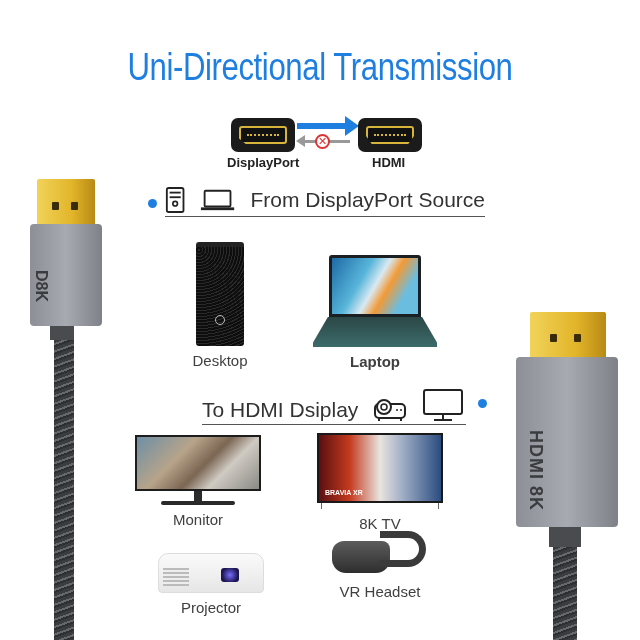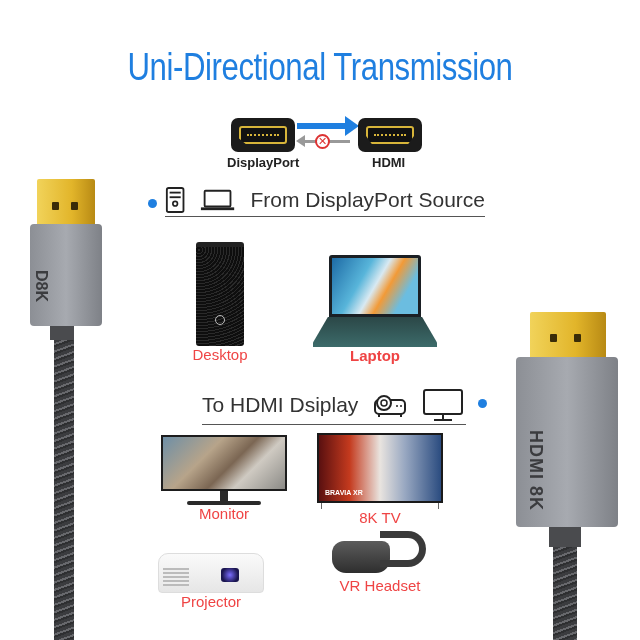--- a/index.html
+++ b/index.html
@@ -25,21 +25,21 @@
   .arrow-grey::before { content: ""; position: absolute; left: -8px; top: -5px; border-right: 9px solid #999; border-top: 6px solid transparent; border-bottom: 6px solid transparent; }
   .no-icon { position: absolute; left: 315px; top: 134px; width: 15px; height: 15px; border: 2px solid #d33; border-radius: 50%; color: #d33; font-size: 11px; line-height: 11px; text-align: center; background: #fff; }
 
   
   .section { position: absolute; display: flex; align-items: center; gap: 15px; border-bottom: 1.5px solid #555; padding-bottom: 2px; }
   .section-text { font-size: 21px; color: #333; white-space: nowrap; }
   .bullet { position: absolute; width: 9px; height: 9px; border-radius: 50%; background: #1f7fe0; }
 
   
   .device { position: absolute; display: flex; flex-direction: column; align-items: center; }
-  .device-label { font-size: 15px; color: #ef4444; white-space: nowrap; }
+  .device-label { font-size: 15px; color: #404040; margin-top: 6px; white-space: nowrap; }
 
   
   .plug-gold { position: absolute; background: linear-gradient(90deg,#f1d35a,#e2b52a 60%,#b88a14); border-radius: 2px; }
   .plug-gold .hole { position: absolute; width: 7px; height: 8px; background: #3a2c08; border-radius: 1px; }
   .plug-body { position: absolute; background: linear-gradient(90deg,#8c8f95,#a7aab0 50%,#7e8187); border-radius: 4px; }
   .plug-neck { position: absolute; background: #4a4b4e; }
   .braid { position: absolute; background: repeating-linear-gradient(160deg,#3b3c3f 0 3px,#67686c 3px 5px,#2e2f31 5px 7px); }
   .brand { position: absolute; color: #3b3c3f; font-weight: bold; white-space: nowrap; transform: rotate(90deg); transform-origin: left top; }
 </style>
 </head>
@@ -84,40 +84,40 @@
 </div>
 
 <div class="device" style="left:310px;top:255px;width:130px;font-weight:bold;">
   <div style="width:92px;height:62px;background:#1a1f24;padding:3px;border-radius:3px 3px 0 0;">
     <div style="width:100%;height:100%;background:linear-gradient(120deg,#1d6aa5,#58b5da 35%,#d8e9f2 50%,#f29a37 62%,#6bbde0 80%);"></div>
   </div>
   <div style="width:124px;height:30px;background:linear-gradient(180deg,#2b4747,#3c6b6a);clip-path:polygon(12% 0,88% 0,100% 85%,100% 100%,0 100%,0 85%);"></div>
   <div class="device-label">Laptop</div>
 </div>
 
-<div class="section" style="left:202px;top:388px;width:264px;">
+<div class="section" style="left:202px;top:388px;width:264px;align-items:flex-end;">
   <span class="section-text">To HDMI Dsiplay</span>
   <svg width="34" height="26" viewBox="0 0 34 26">
     <rect x="2" y="8" width="30" height="14" rx="4" fill="none" stroke="#222" stroke-width="2"></rect>
     <circle cx="11" cy="11" r="7" fill="#fff" stroke="#222" stroke-width="2"></circle>
     <circle cx="11" cy="11" r="3" fill="none" stroke="#222" stroke-width="1.5"></circle>
     <circle cx="24" cy="14" r="1" fill="#222"></circle>
       <circle cx="28" cy="14" r="1" fill="#222"></circle>
     <line x1="6" y1="22" x2="6" y2="25" stroke="#222" stroke-width="2"></line>
       <line x1="28" y1="22" x2="28" y2="25" stroke="#222" stroke-width="2"></line>
   </svg>
   <svg width="42" height="34" viewBox="0 0 42 34">
     <rect x="2" y="2" width="38" height="24" rx="2" fill="none" stroke="#222" stroke-width="2"></rect>
     <line x1="21" y1="26" x2="21" y2="31" stroke="#222" stroke-width="2"></line>
     <line x1="12" y1="32" x2="30" y2="32" stroke="#222" stroke-width="2"></line>
   </svg>
 </div>
 <div class="bullet" style="left:478px;top:399px;"></div>
 
-<div class="device" style="left:160px;top:435px;width:128px;">
+<div class="device" style="left:134px;top:435px;width:128px;">
   <div style="width:126px;height:56px;background:#1d1d1d;padding:2px;">
     <div style="width:100%;height:100%;background:linear-gradient(135deg,#6e8fa6,#b7a48a 35%,#7b6653 55%,#cfcac2 70%,#8b8a86);"></div>
   </div>
   <div style="width:8px;height:10px;background:#2a2a2a;"></div>
   <div style="width:74px;height:4px;background:#2a2a2a;border-radius:2px;"></div>
   <div class="device-label">Monitor</div>
 </div>
 
 <div class="device" style="left:315px;top:433px;width:130px;">
   <div style="width:126px;height:70px;background:#1a1a1a;padding:2px;position:relative;">

